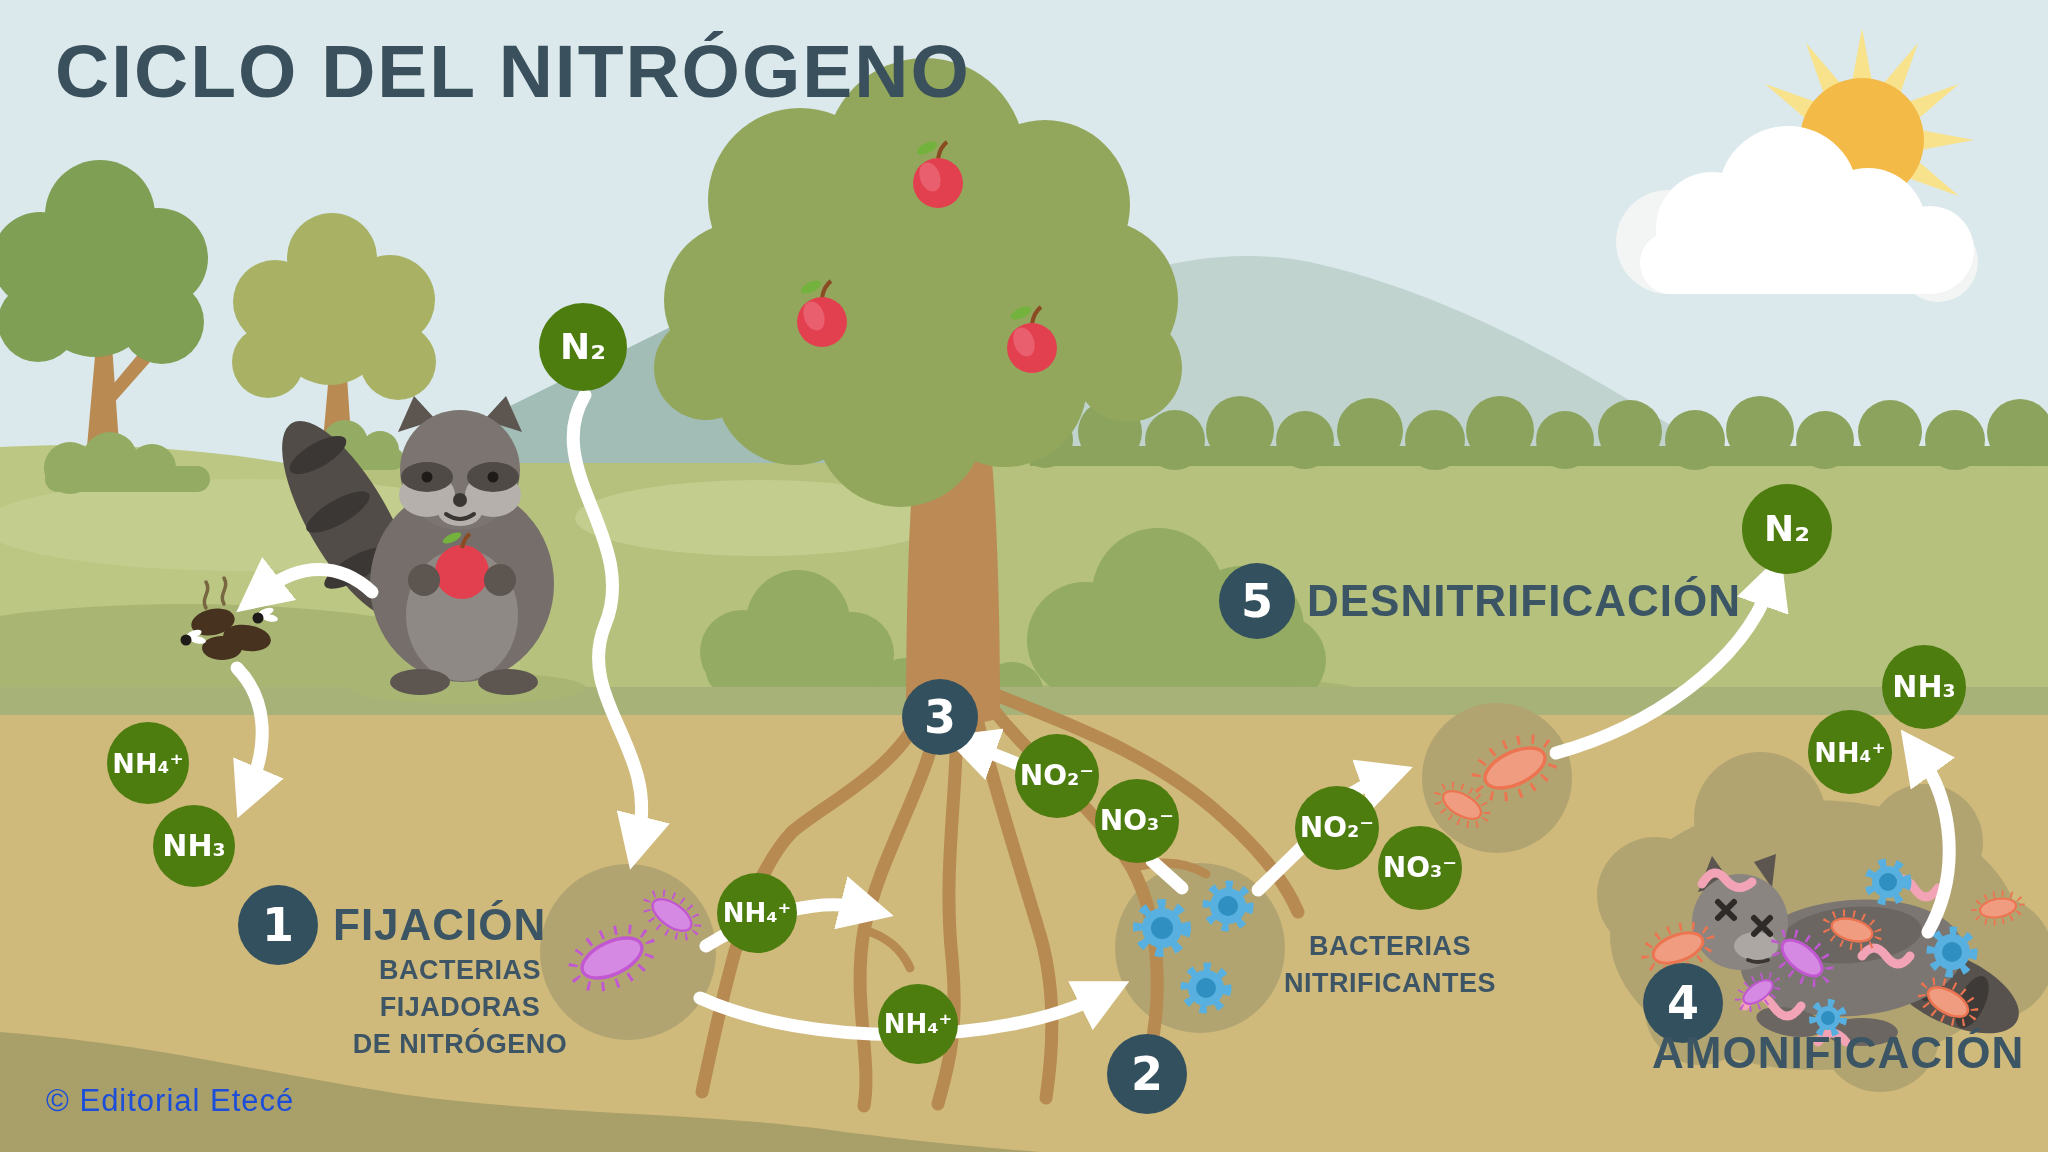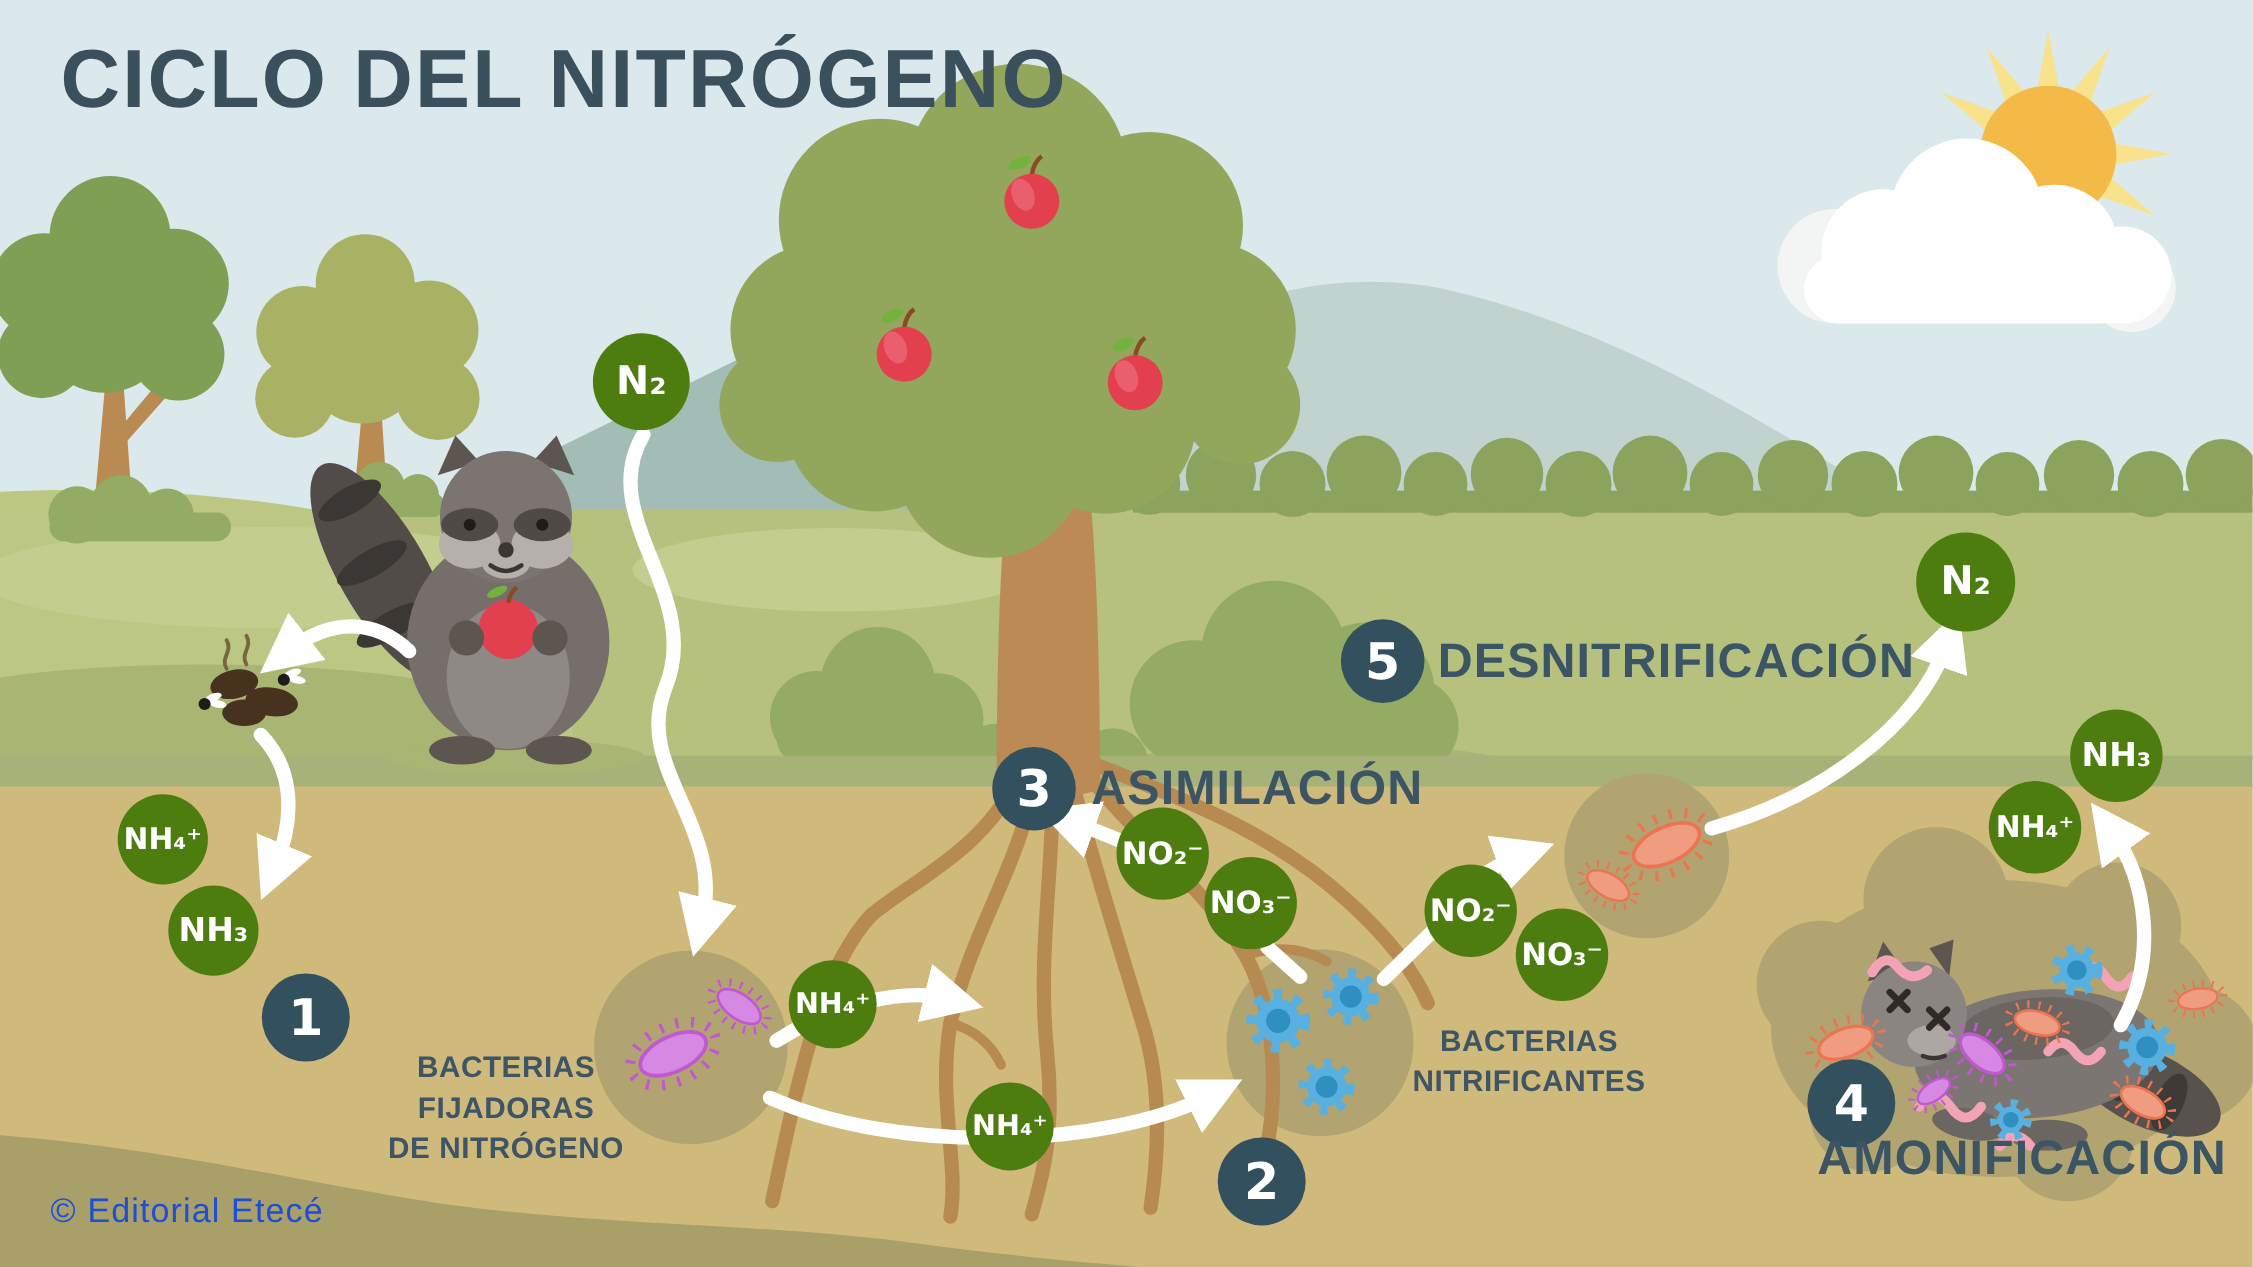--- a/index.html
+++ b/index.html
@@ -388,21 +388,21 @@
 <div class="chip" style="left:1787px;top:529px;width:90px;height:90px;font-size:36px;">N₂</div>
 <div class="chip" style="left:1924px;top:687px;width:84px;height:84px;font-size:30px;">NH₃</div>
 <div class="chip" style="left:1850px;top:752px;width:84px;height:84px;font-size:27px;">NH₄⁺</div>
 
 <div class="step" style="left:278px;top:925px;width:80px;height:80px;">1</div>
 <div class="step" style="left:1147px;top:1074px;width:80px;height:80px;">2</div>
 <div class="step" style="left:940px;top:717px;width:76px;height:76px;">3</div>
 <div class="step" style="left:1683px;top:1003px;width:80px;height:80px;">4</div>
 <div class="step" style="left:1257px;top:601px;width:76px;height:76px;">5</div>
 
-<div class="step-title" style="left:992px;top:690px;">ASIMILACIÓN</div>
+<div class="step-title" style="left:333px;top:898px;">FIJACIÓN</div>
 <div class="step-title" style="left:1307px;top:574px;">DESNITRIFICACIÓN</div>
 <div class="step-title" style="left:1652px;top:1026px;">AMONIFICACIÓN</div>
 
 <div class="sub" style="left:330px;top:952px;width:260px;">BACTERIAS
 FIJADORAS
 DE NITRÓGENO</div>
 <div class="sub" style="left:1225px;top:928px;width:330px;">BACTERIAS
 NITRIFICANTES</div>
 
 <div class="copyright">© Editorial Etecé</div>

